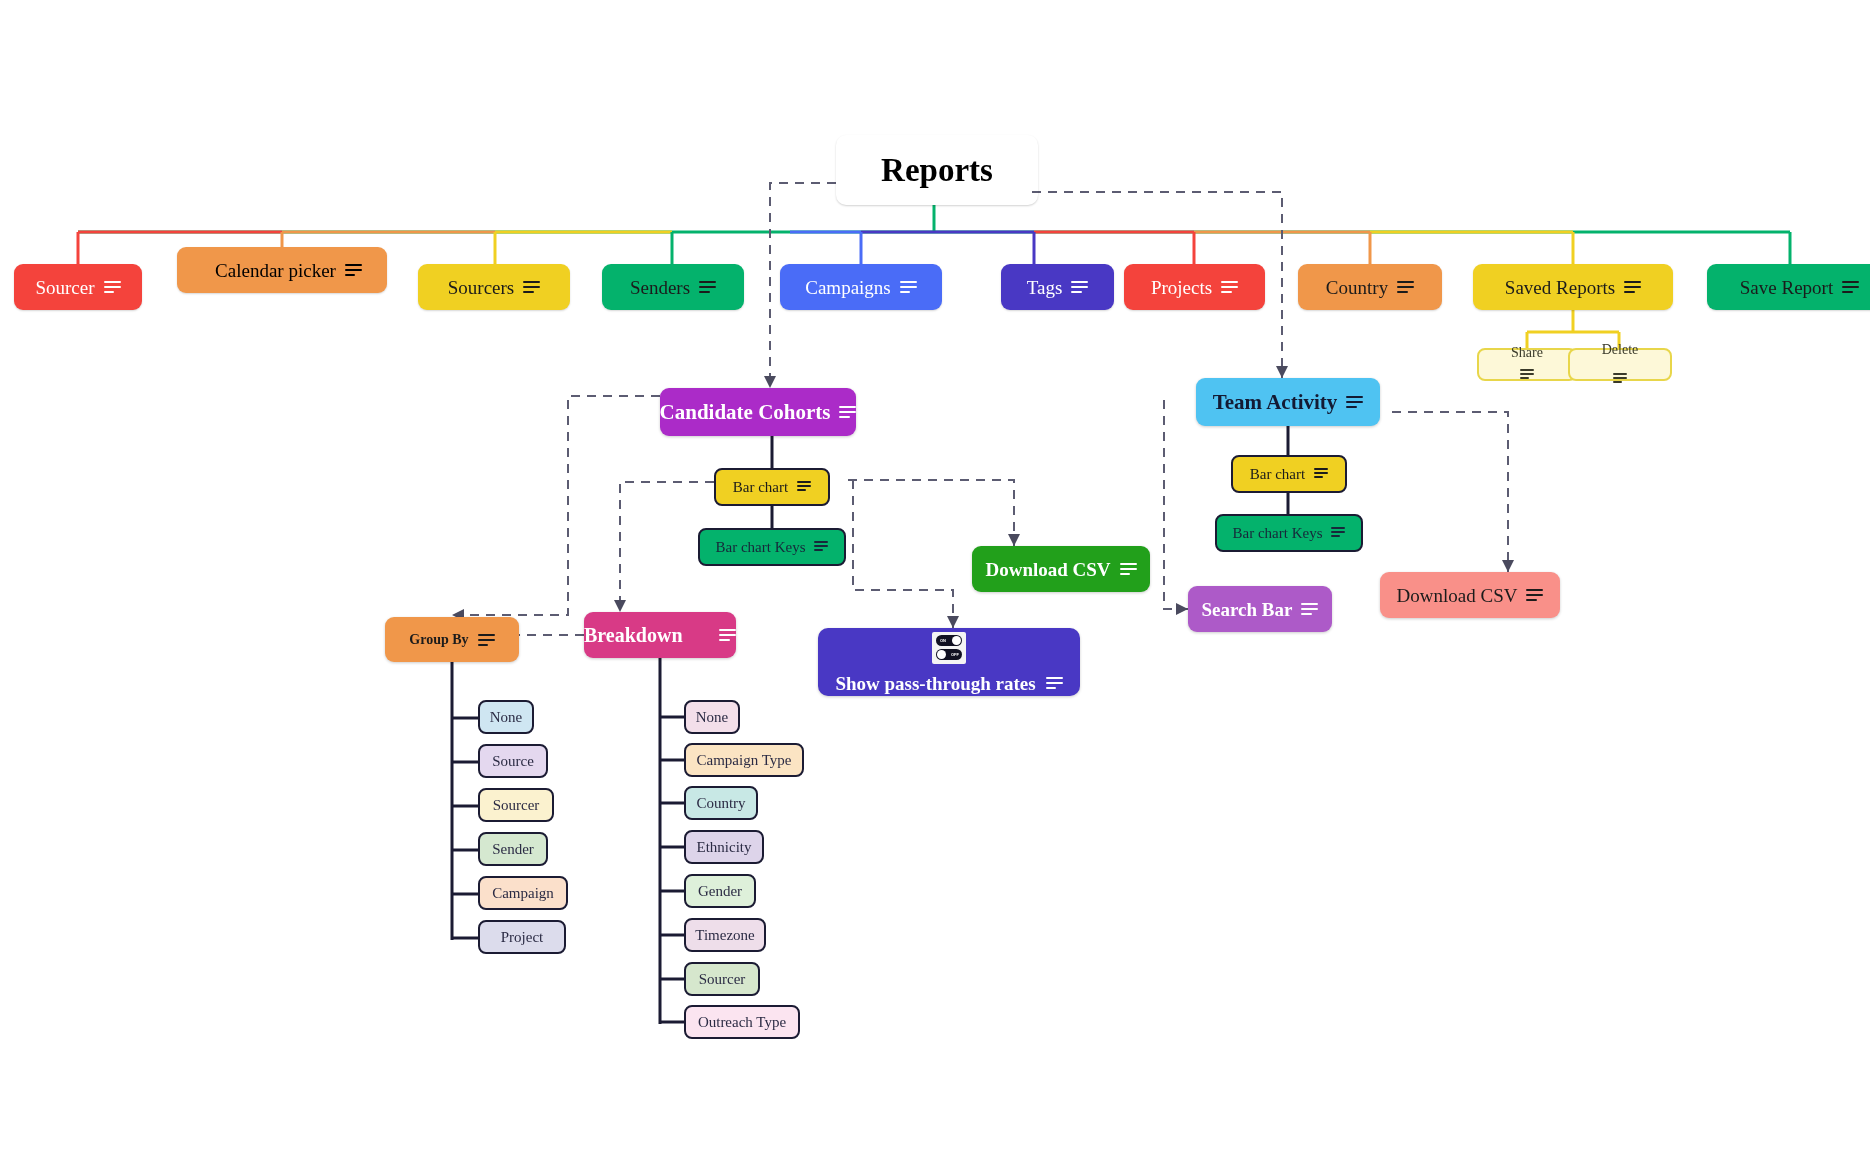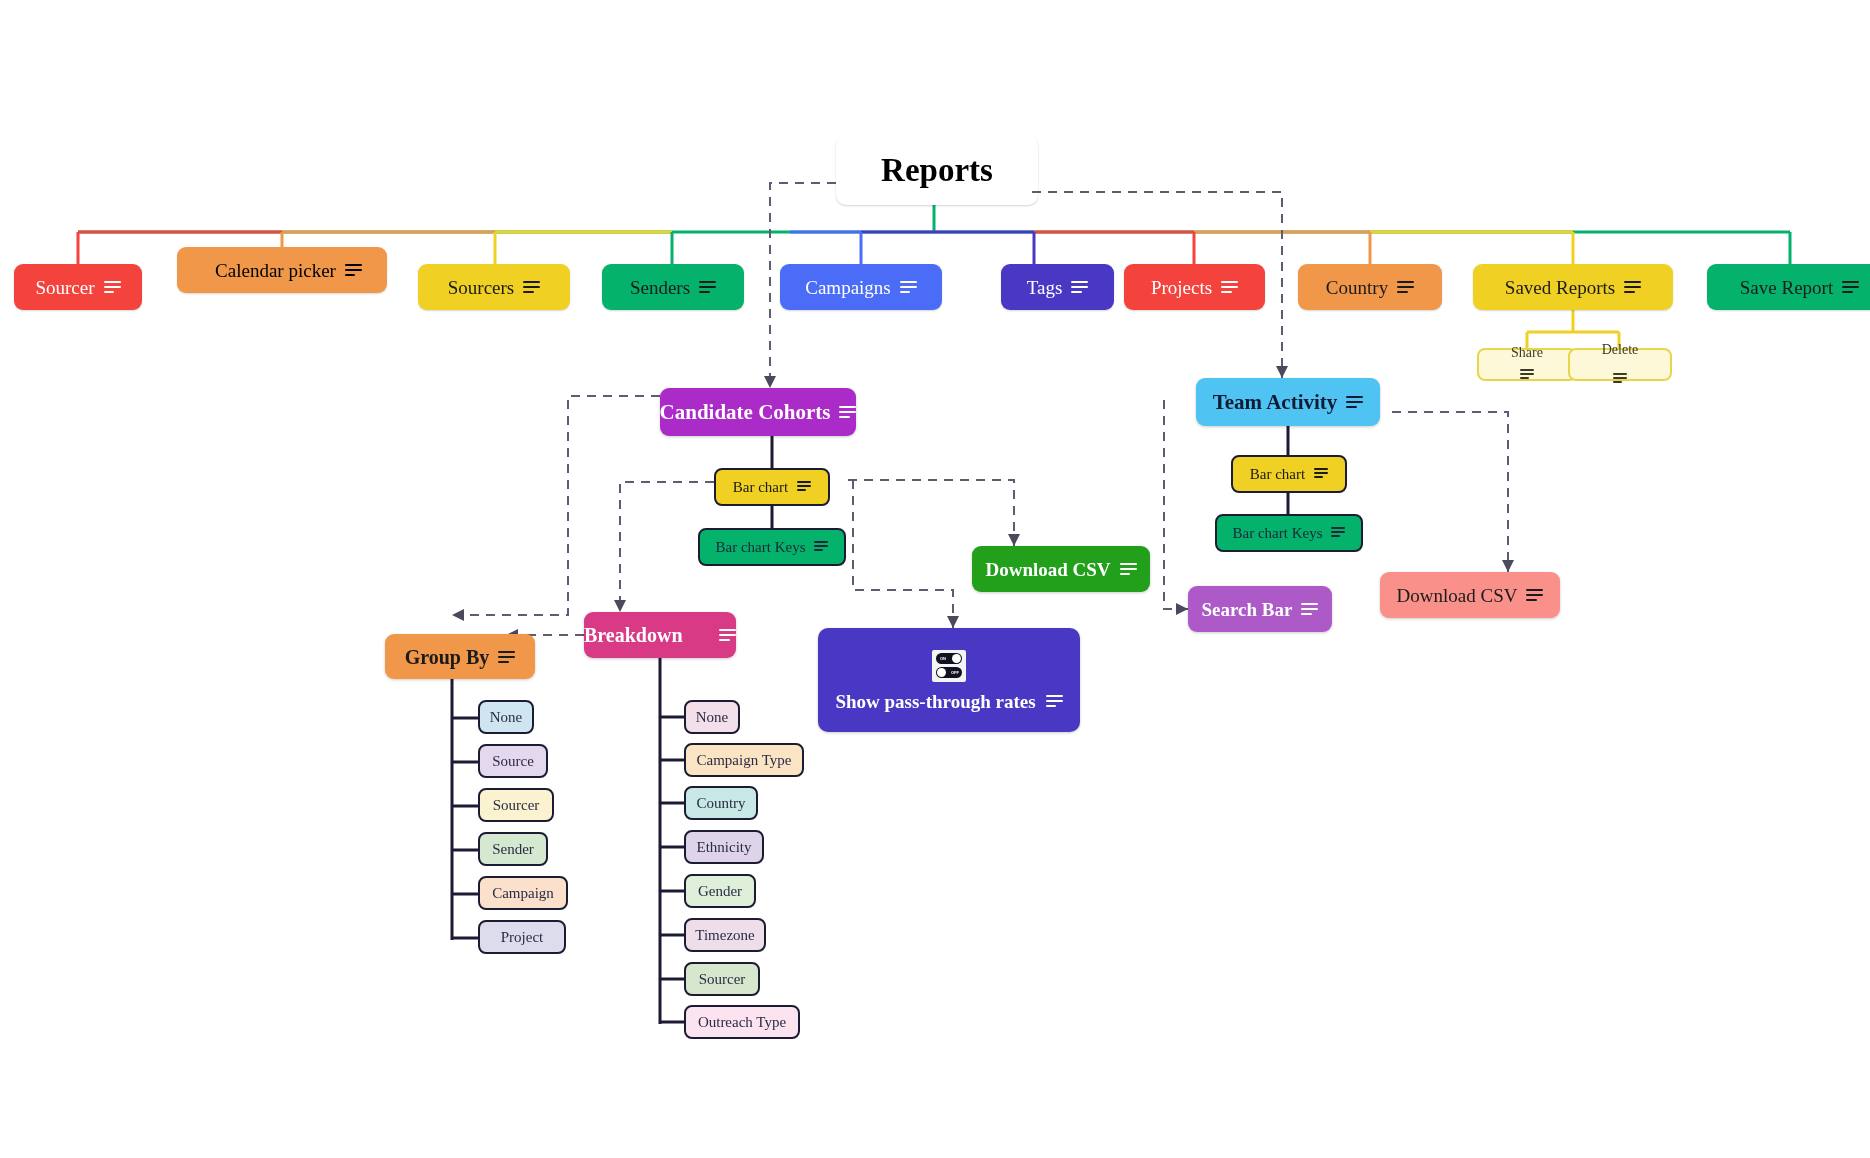--- a/index.html
+++ b/index.html
@@ -363,42 +363,42 @@
 
   <div class="node section" style="left:972px; top:546px; width:178px; height:46px; background:#22a01b; color:#ffffff; font-size:19px;">
     <span class="lbl">Download CSV</span>
     <span class="mico">
         <i></i>
         <i></i>
         <i></i>
       </span>
   </div>
 
-  <div class="node toggle-node" style="left:818px; top:628px; width:262px; height:104px; background:#4938c4; color:#ffffff; font-size:19px;">
+  <div class="node toggle-node" style="left:818px; top:628px; width:262px; height:68px; background:#4938c4; color:#ffffff; font-size:19px;">
     <span class="tgl-img">
       <span class="tgl on">
           <span class="txt">ON</span>
           <span class="knob"></span>
         </span>
       <span class="tgl off">
           <span class="txt">OFF</span>
           <span class="knob"></span>
         </span>
     </span>
     <span class="row">
       <span class="lbl">Show pass-through rates</span>
       <span class="mico">
           <i></i>
           <i></i>
           <i></i>
         </span>
     </span>
   </div>
 
-  <div class="node section" style="left:385px; top:634px; width:150px; height:45px; background:#f0974a; color:#1b1b1b; font-size:20px;">
+  <div class="node section" style="left:385px; top:617px; width:134px; height:45px; background:#f0974a; color:#1b1b1b; font-size:14px;">
     <span class="lbl">Group By</span>
     <span class="mico">
         <i></i>
         <i></i>
         <i></i>
       </span>
   </div>
 
   <div class="node leaf" style="left:478px; top:700px; width:56px; height:34px; background:#cfe6f2;">
     <span class="lbl">None</span>

